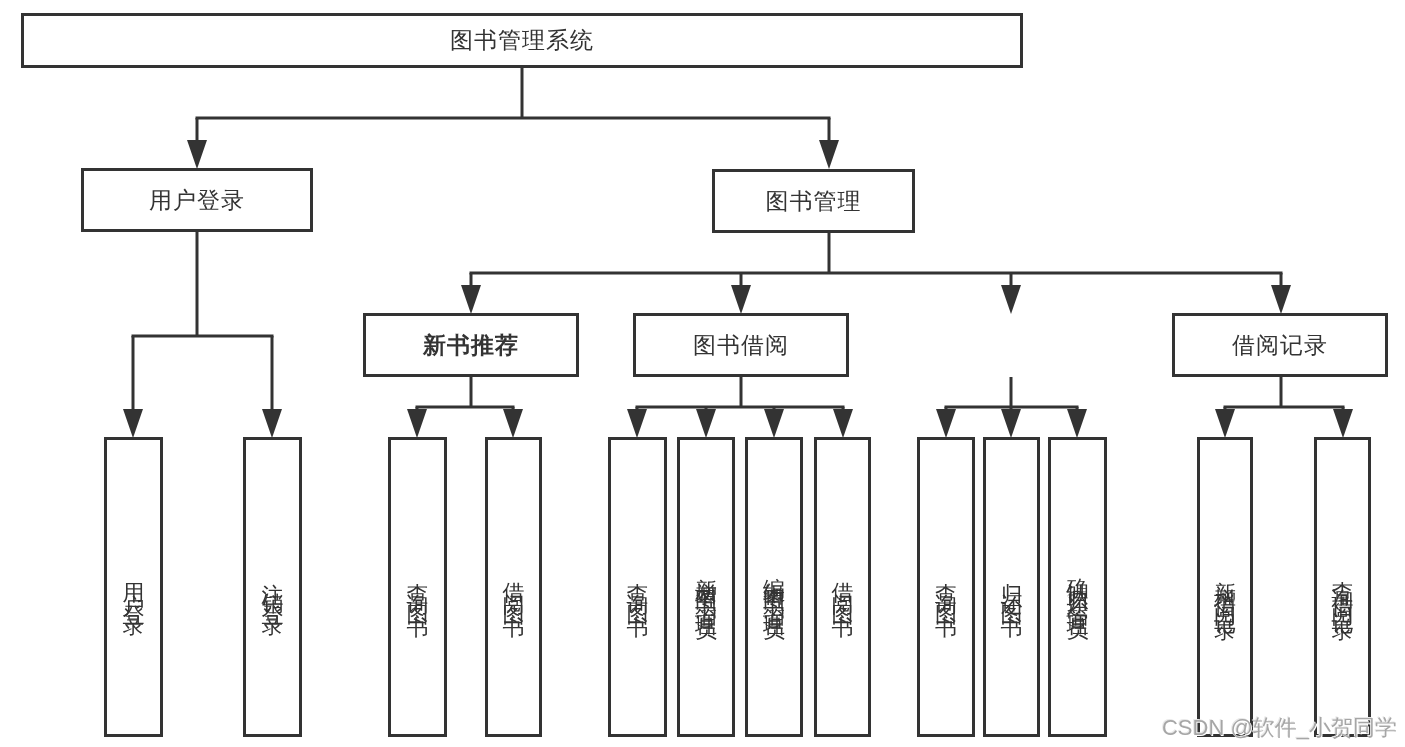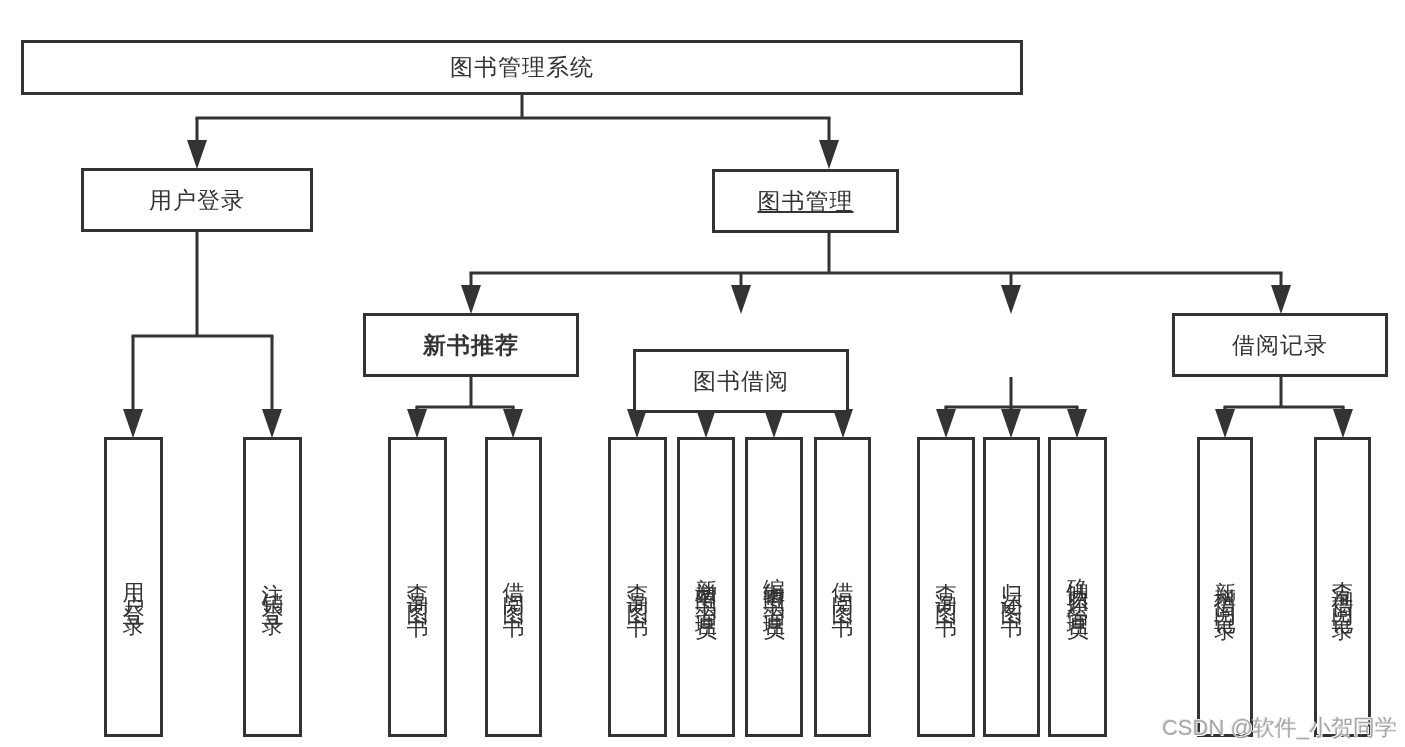--- a/index.html
+++ b/index.html
@@ -116,35 +116,35 @@
     <polygon points="1067,409 1087,409 1077,438" fill="#333333" stroke="none"></polygon>
 
     <path d="M1281 377 V407"></path>
     <path d="M1223.5 407 H1344.5"></path>
     <path d="M1225 407 V411"></path>
     <polygon points="1215,409 1235,409 1225,438" fill="#333333" stroke="none"></polygon>
     <path d="M1343 407 V411"></path>
     <polygon points="1333,409 1353,409 1343,438" fill="#333333" stroke="none"></polygon>
   </svg>
 
-  <div class="node h" style="left:21px; top:13px; width:1002px; height:55px;margin-top:27px;">
+  <div class="node h" style="left:21px; top:13px; width:1002px; height:55px;">
     <span>图书管理系统</span>
   </div>
 
   <div class="node h" style="left:81px; top:168px; width:232px; height:64px;">
     <span>用户登录</span>
   </div>
-  <div class="node h" style="left:712px; top:169px; width:187px; height:64px;text-decoration:underline;">
+  <div class="node h" style="left:712px; top:169px; width:203px; height:64px;">
     <span>图书管理</span>
   </div>
 
   <div class="node h" style="left:363px; top:313px; width:216px; height:64px;font-weight:bold;">
     <span>新书推荐</span>
   </div>
-  <div class="node h" style="left:633px; top:313px; width:216px; height:64px;margin-top:36px;">
+  <div class="node h" style="left:633px; top:313px; width:216px; height:64px;">
     <span>图书借阅</span>
   </div>
   <div class="node h" style="left:1172px; top:313px; width:216px; height:64px;">
     <span>借阅记录</span>
   </div>
 
   <div class="node v short" style="left:104px; top:437px; width:59px; height:300px;">
     <span>用户登录</span>
   </div>
   <div class="node v short" style="left:243px; top:437px; width:59px; height:300px;">

